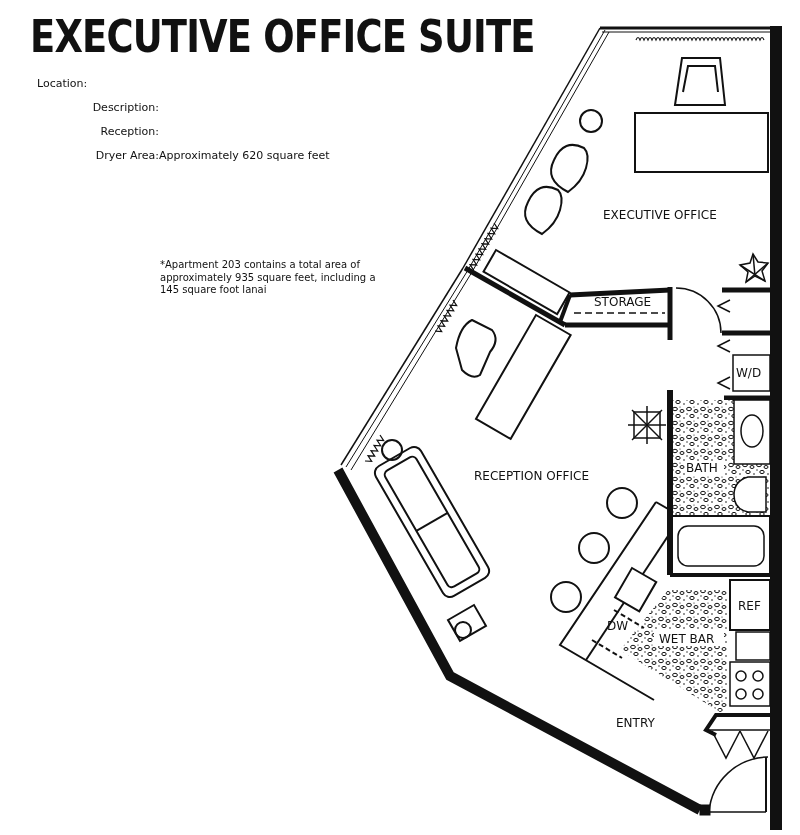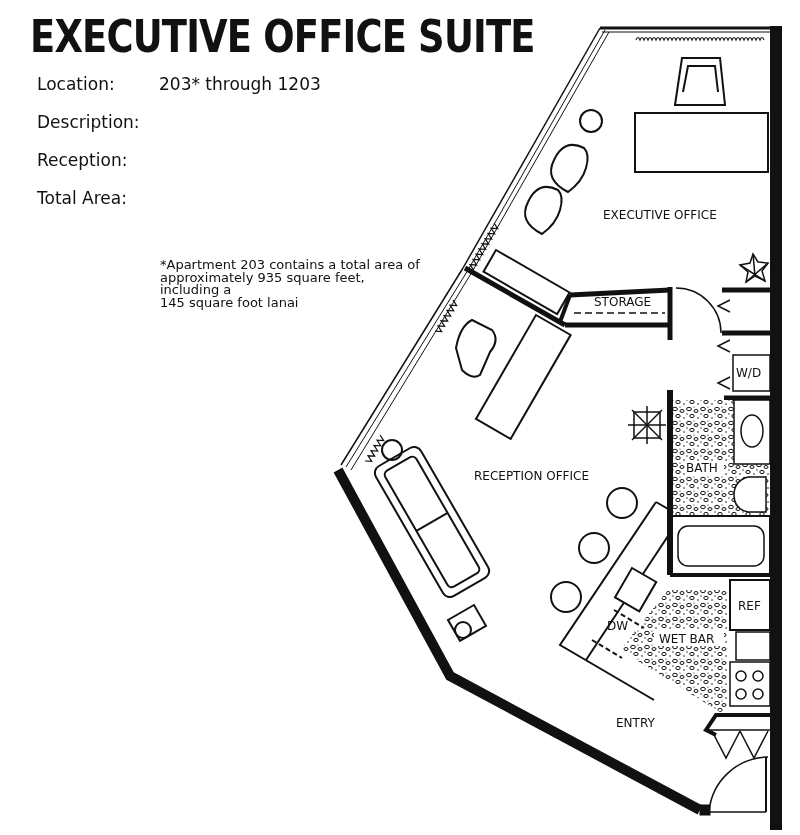--- a/index.html
+++ b/index.html
@@ -4,47 +4,47 @@
   <style>
     html, body { margin: 0; padding: 0; background: #ffffff; }
     body { width: 800px; height: 835px; position: relative; overflow: hidden; font-family: "DejaVu Sans", sans-serif; color: #111; }
     .title {
       position: absolute; left: 30px; top: 10px;
       font-family: "DejaVu Sans", sans-serif; font-weight: bold;
       font-size: 45px; letter-spacing: -1px; color: #111;
       transform: scaleX(0.82); transform-origin: left top;
       white-space: nowrap;
     }
-    .specs { position: absolute; left: 37px; top: 74px; font-size: 17px; line-height: 20px; }
+    .specs { position: absolute; left: 37px; top: 74px; font-size: 11px; line-height: 20px; }
     .spec-row { display: flex; }
     .spec-label { width: 122px; flex: 0 0 122px; }
     .spec-value { white-space: pre-line; }
-    .spec-row + .spec-row { margin-top: 18px; }
-    .footnote { position: absolute; left: 160px; top: 259px; font-size: 13px; line-height: 12.5px; width: 260px; white-space: pre-line; }
+    .spec-row + .spec-row { margin-top: 4px; text-align: right; }
+    .footnote { position: absolute; left: 160px; top: 259px; font-size: 10px; line-height: 12.5px; width: 260px; white-space: pre-line; }
     svg.plan { position: absolute; left: 0; top: 0; }
     .room-label { font-family: "DejaVu Sans", sans-serif; font-size: 12px; fill: #111; }
   </style>
 </head>
 <body>
 
 <div class="title">EXECUTIVE OFFICE SUITE</div>
 
 <div class="specs">
   <div class="spec-row">
     <span class="spec-label">Location:</span>
-    <span class="spec-value">203* through 1203</span>
   </div>
   <div class="spec-row">
     <span class="spec-label">Description:</span>
   </div>
   <div class="spec-row">
     <span class="spec-label">Reception:</span>
   </div>
   <div class="spec-row">
-    <span class="spec-label">Total Area:</span>
+    <span class="spec-label">Dryer Area:</span>
+    <span class="spec-value">Approximately 620 square feet</span>
   </div>
 </div>
 
 <div class="footnote">*Apartment 203 contains a total area of
 approximately 935 square feet, including a
 145 square foot lanai</div>
 
 <svg class="plan" width="800" height="835" viewBox="0 0 800 835">
   <defs>
     <pattern id="terrazzo" width="14" height="14" patternUnits="userSpaceOnUse">

